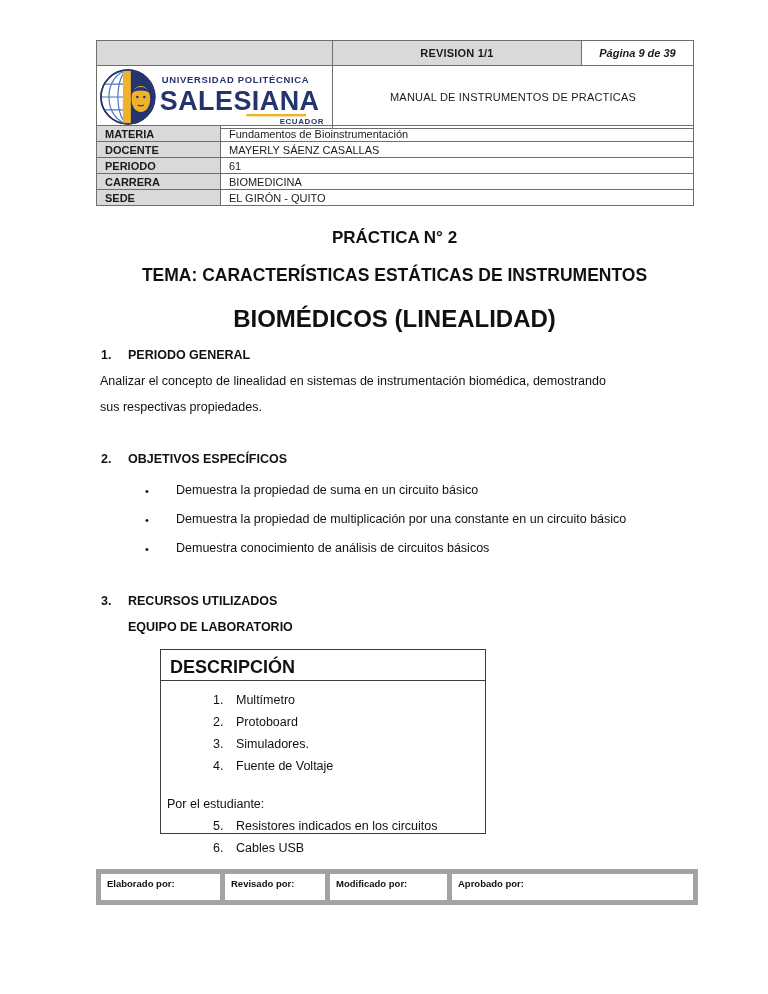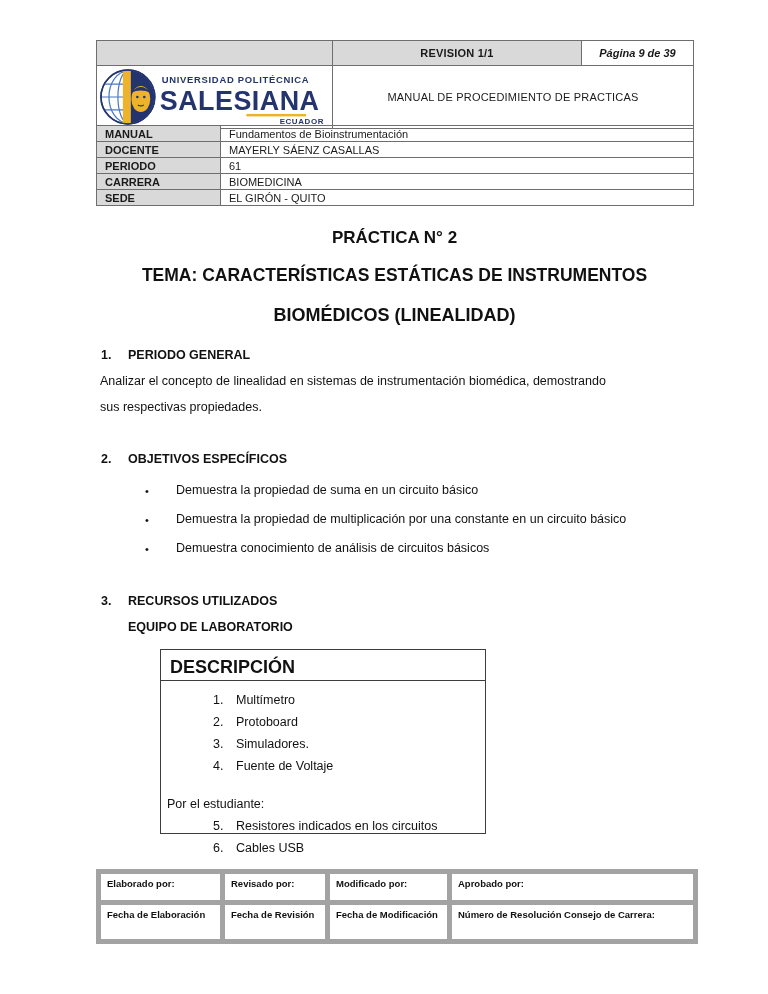--- a/index.html
+++ b/index.html
@@ -18,21 +18,21 @@
   .logo-cell{height:60px;padding:1px 2px;}
   .manual-cell{text-align:center;font-size:11px;letter-spacing:.2px;}
   
   .info-table{position:absolute;left:96px;top:125px;width:597px;}
   .info-table td{border:1px solid #6e6e6e;font-size:11px;height:15px;padding:0 0 0 8px;vertical-align:middle;}
   .info-label{background:#d9d9d9;font-weight:bold;}
   
   .doc-title{position:absolute;left:96px;width:597px;text-align:center;font-weight:bold;color:#111;}
   .title-practice{top:228px;font-size:17px;}
   .title-theme1{top:265px;font-size:17.5px;}
-  .title-theme2{top:305px;font-size:18px;}
+  .title-theme2{top:305px;font-size:24px;}
   
   .sec-heading{position:absolute;left:96px;width:597px;display:flex;font-size:12.5px;font-weight:bold;color:#111;}
   .sec-num{margin-left:5px;width:27px;flex:0 0 27px;}
   .para-line{position:absolute;left:100px;width:592px;font-size:12.5px;color:#111;}
   .bullet-item{position:absolute;left:96px;width:597px;display:flex;font-size:12.5px;color:#111;}
   .bullet-marker{margin-left:49px;width:31px;flex:0 0 31px;font-size:11px;line-height:16px;}
   .subheading{position:absolute;left:128px;font-size:12.5px;font-weight:bold;color:#111;}
   
   .desc-box{position:absolute;left:160px;top:649px;width:326px;height:185px;border:1.5px solid #3d3d3d;background:#fff;box-sizing:border-box;}
   .desc-header{height:31px;border-bottom:1.5px solid #3d3d3d;box-sizing:border-box;padding:7px 0 0 9px;font-size:18px;font-weight:bold;color:#111;}
@@ -93,33 +93,33 @@
               </g>
               <circle cx="29" cy="29" r="27" fill="none" stroke="#24346e" stroke-width="1.5"></circle>
             </g>
             <text x="63" y="15" font-size="9.5" font-weight="bold" fill="#24346e" letter-spacing="0.7">UNIVERSIDAD POLITÉCNICA</text>
             <text x="61" y="42" font-size="27" font-weight="bold" fill="#24346e" letter-spacing="0.5">SALESIANA</text>
             <rect x="148" y="46" width="60" height="2.5" fill="#eeb32a"></rect>
             <text x="226" y="56" font-size="8" font-weight="bold" fill="#24346e" text-anchor="end" letter-spacing="0.6">ECUADOR</text>
           </svg>
         </div>
       </td>
-      <td class="manual-cell" colspan="2">MANUAL DE PROCEDIMIENTO DE PRACTICAS</td>
+      <td class="manual-cell" colspan="2">MANUAL DE INSTRUMENTOS DE PRACTICAS</td>
     </tr>
   </tbody>
     </table>
 
   <table class="info-table">
     <colgroup>
         <col style="width:124px">
         <col style="width:473px">
       </colgroup>
     <tbody>
         <tr>
-      <td class="info-label">MANUAL</td>
+      <td class="info-label">MATERIA</td>
       <td>Fundamentos de Bioinstrumentación</td>
     </tr>
     <tr>
       <td class="info-label">DOCENTE</td>
       <td>MAYERLY SÁENZ CASALLAS</td>
     </tr>
     <tr>
       <td class="info-label">PERIODO</td>
       <td>61</td>
     </tr>
@@ -206,24 +206,16 @@
         <col style="width:122px">
         <col style="width:246px">
       </colgroup>
     <tbody>
         <tr class="footer-row1">
       <td>Elaborado por:</td>
       <td>Revisado por:</td>
       <td>Modificado por:</td>
       <td>Aprobado por:</td>
     </tr>
-    <tr class="footer-row2">
-      <td>Fecha de Elaboración</td>
-      <td>Fecha de Revisión</td>
-      <td>Fecha de Modificación</td>
-      <td>
-            <span class="wrap-narrow">Número de Resolución Consejo de Carrera:</span>
-          </td>
-    </tr>
   </tbody>
     </table>
 
 </div>
 
 </body></html>

